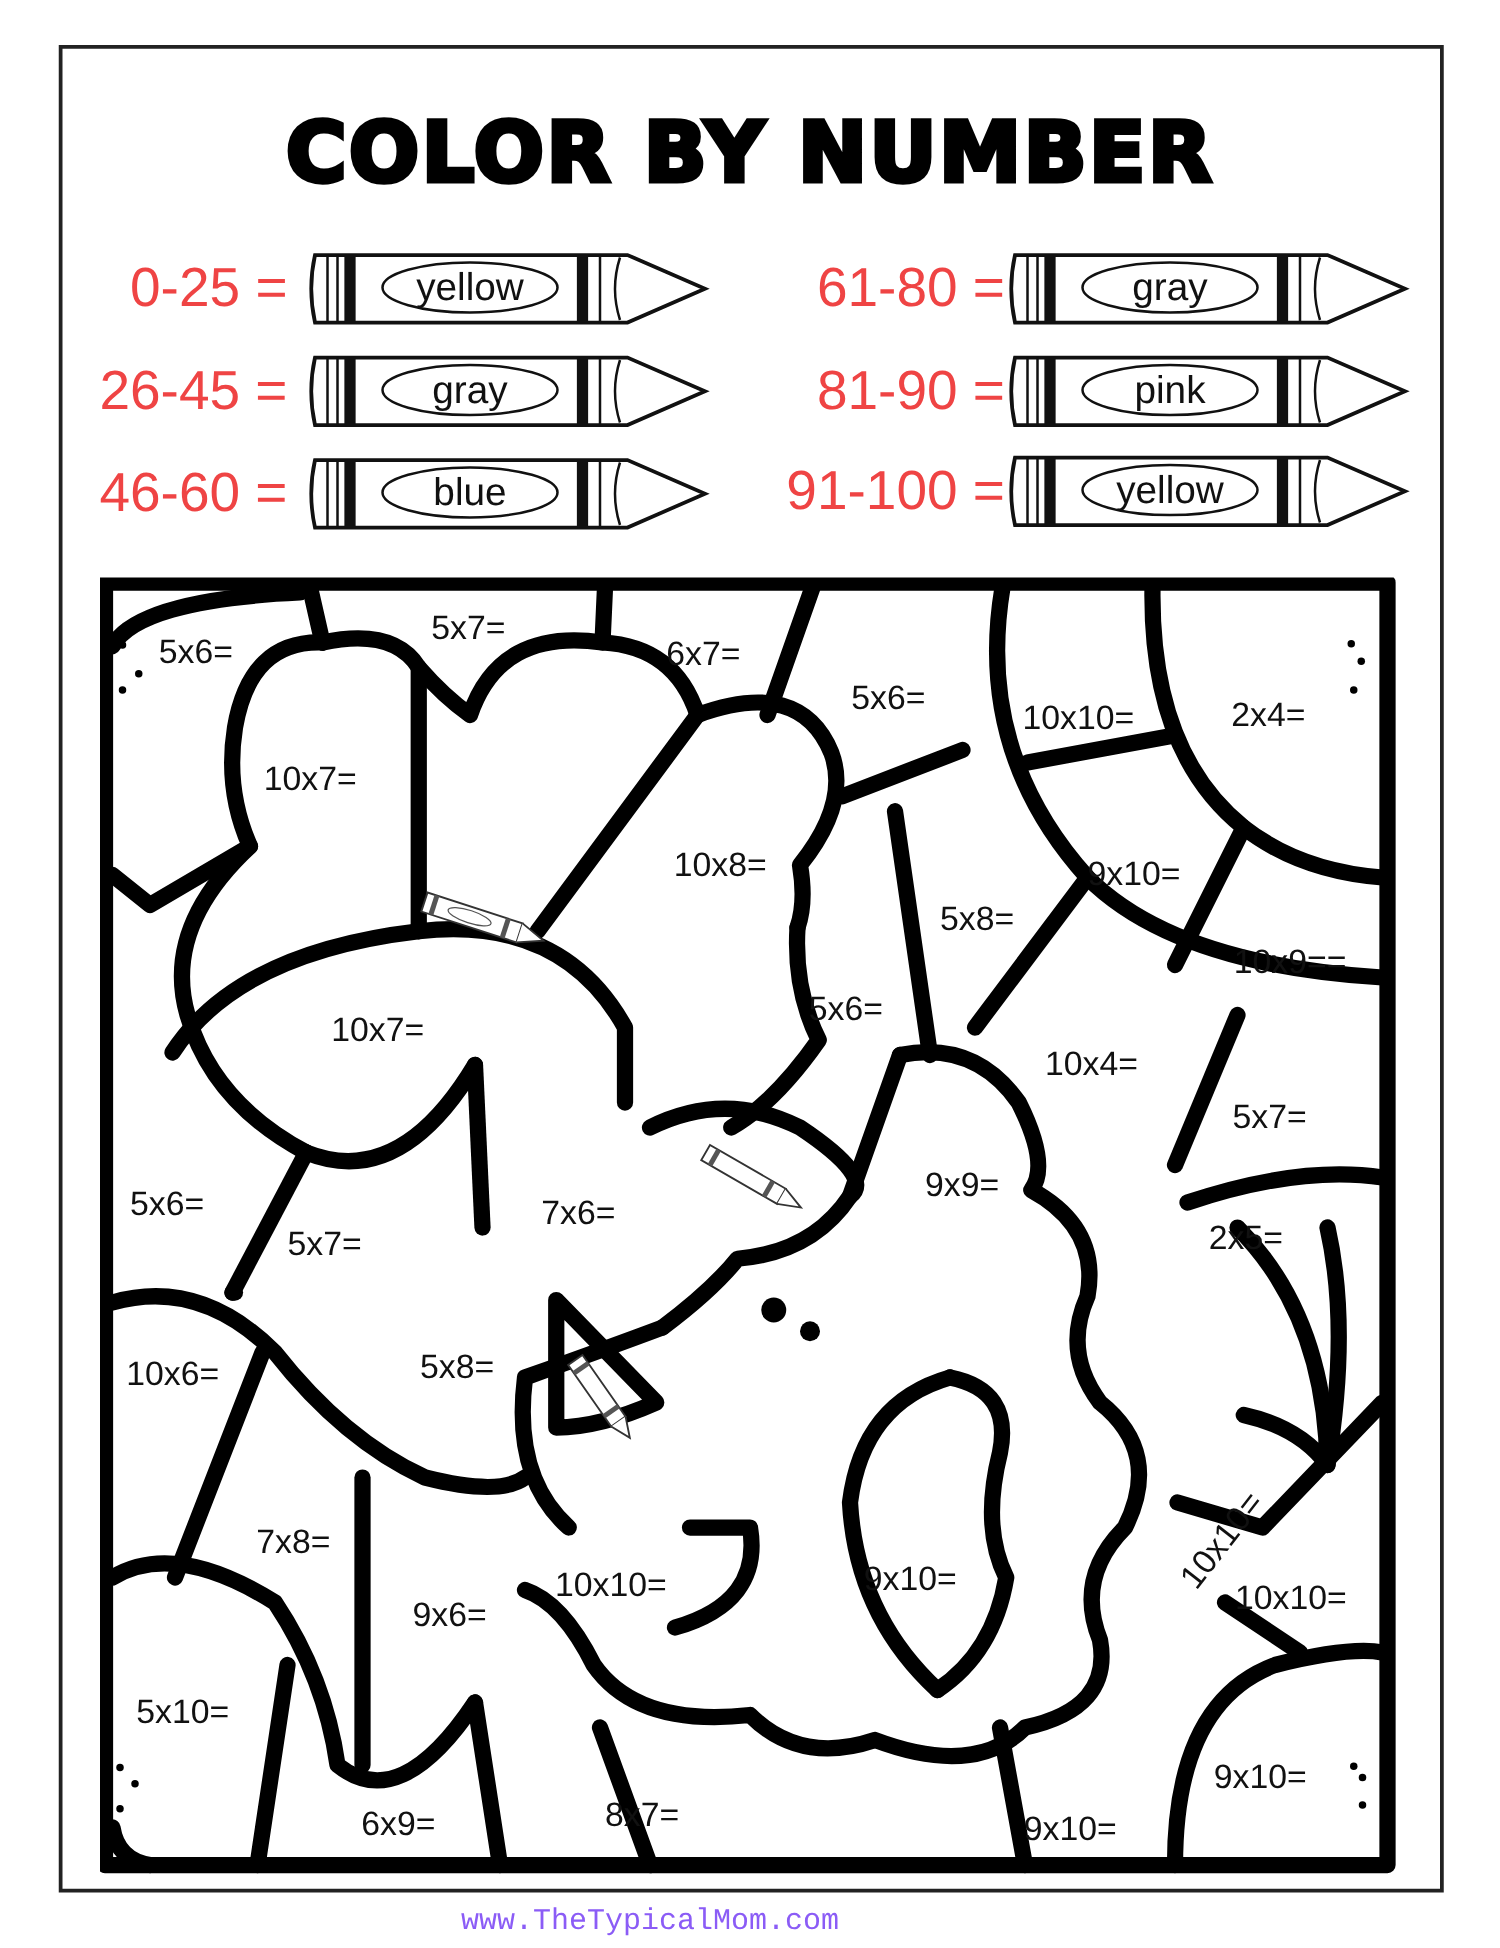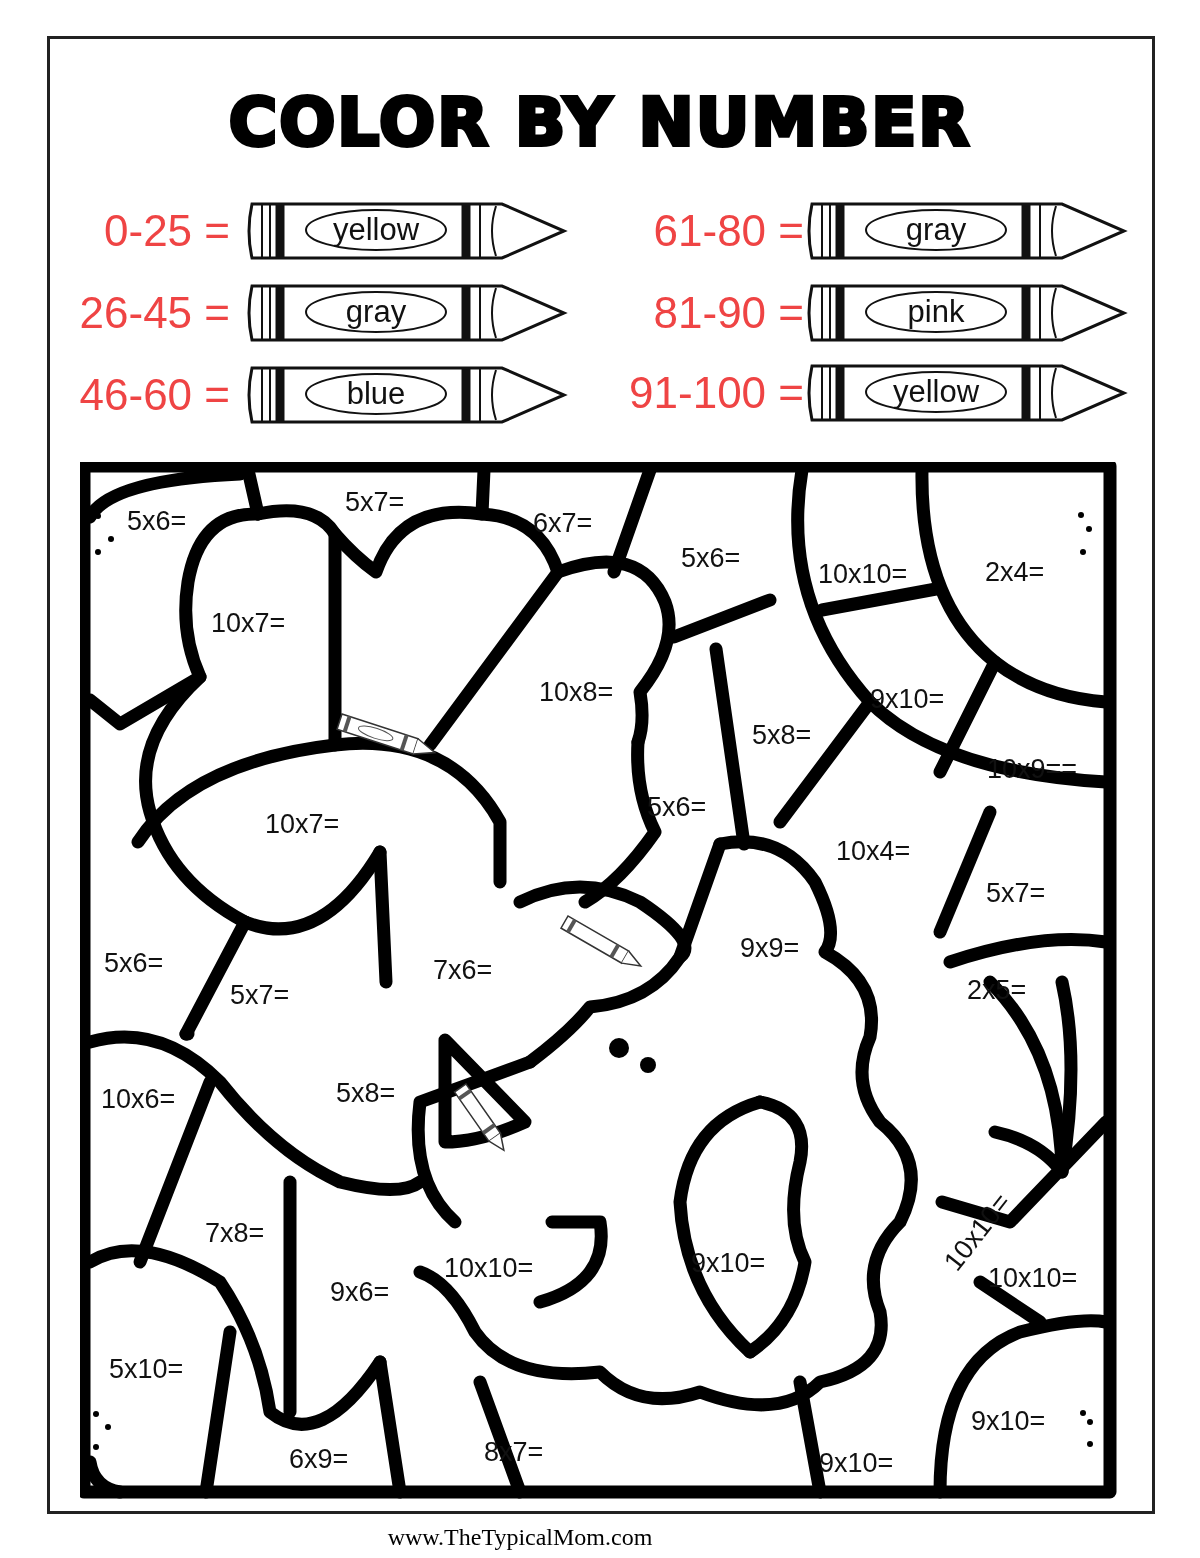--- a/index.html
+++ b/index.html
@@ -17,21 +17,21 @@
   .crayon svg { position: absolute; left: 0; top: 0; }
   .crayon-label { position: absolute; left: 62px; top: 12px; width: 140px; height: 40px;
                   text-align: center; line-height: 40px; font-size: 31px;
                   font-family: "Liberation Sans", sans-serif; color: #111; }
   .art { position: absolute; left: 80px; top: 462px; width: 1040px; height: 1040px; }
   .art svg { position: absolute; left: 0; top: 0; }
   .eq { position: absolute; font-family: "Liberation Sans", sans-serif; font-size: 27px;
         color: #111; white-space: nowrap; line-height: 30px; }
   .eq.rot { transform: rotate(-52deg); transform-origin: left top; }
   .footer { position: absolute; left: 0; width: 1040px; top: 1524px; text-align: center;
-            font-family: Liberation Serif, serif; font-size: 24px; color: #000000; }
+            font-family: Liberation Mono, monospace; font-size: 24px; color: #8b5cf6; }
 </style>
 </head>
 <body>
 
 <div class="page-border"></div>
 
 <div class="title">COLOR BY NUMBER</div>
 
 <div class="legend-row" style="left:60px; top:198px;">
   <div class="legend-range" style="width:170px; margin-right:14px;">0-25 =</div>

